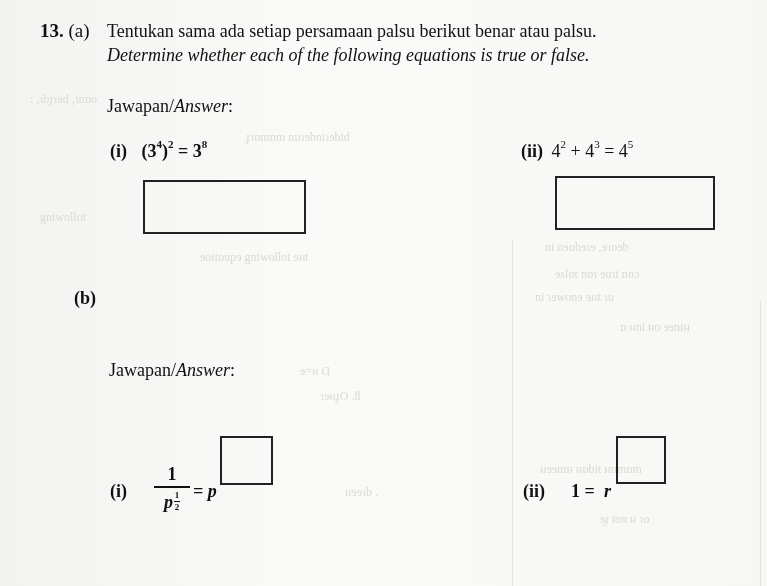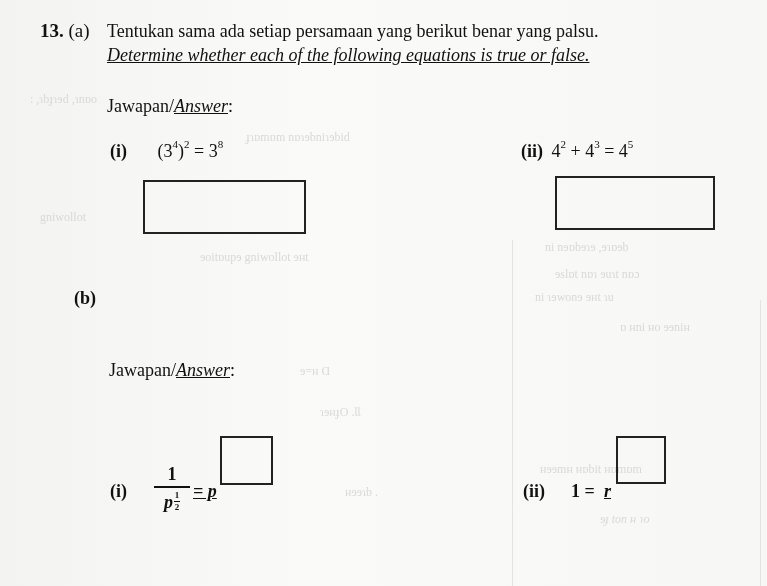--- a/index.html
+++ b/index.html
@@ -9,21 +9,21 @@
     position: relative;
     font-family: "Liberation Serif", "DejaVu Serif", serif;
     color: #111;
   }
   .page {
     position: absolute; inset: 0;
     background: linear-gradient(90deg, #f3f3f1 0%, #fafaf8 40%, #f7f7f5 100%);
   }
   .abs { position: absolute; white-space: nowrap; }
   .bold { font-weight: bold; }
-  .ital { font-style: italic; text-decoration: underline; }
+  .ital { font-style: italic; }
   .t17 { font-size: 18px; }
   .qnum { left: 40px; top: 20px; font-size: 19px; font-weight: bold; }
   .box { position: absolute; border: 2px solid #222; background: transparent; box-sizing: border-box; }
   sup { font-size: 11px; position: relative; top: -2px; vertical-align: super; line-height: 0; }
   .frac { position: absolute; display: inline-flex; flex-direction: column; align-items: center; }
   .frac .num { font-weight: bold; font-size: 18px; line-height: 20px; }
   .frac .bar { width: 36px; height: 2px; background: #111; margin: 2px 0 3px; }
   .frac .den { font-style: italic; font-weight: bold; font-size: 18px; line-height: 18px; }
   .tinyfrac { display: inline-flex; flex-direction: column; align-items: center; font-size: 9px; font-weight: bold; vertical-align: 10px; line-height: 9px; margin-left: 1px; font-style: normal; }
   .tinyfrac .tb { width: 6px; height: 1px; background: #111; margin: 1px 0; }
@@ -39,39 +39,39 @@
   <div class="vline" style="left:760px; top:300px; height:286px;"></div>
   <div class="ghost" style="left:30px; top:92px;">: ,ɿbɟɿɘd ,ɿnɒo</div>
   <div class="ghost" style="left:246px; top:130px;">ɟɿɒmɒm        nɒɿɘbniɿɘbid</div>
   <div class="ghost" style="left:40px; top:210px;">gniwollot</div>
   <div class="ghost" style="left:200px; top:250px;">ɘoitɒupɘ gniwollot ɘʜt</div>
   <div class="ghost" style="left:545px; top:240px;">ni nɘɒbɘɿɘ ,ɘɿɒɘb</div>
   <div class="ghost" style="left:555px; top:267px;">ɘslɒt nɒɿ ɘuɿt nɒɔ</div>
   <div class="ghost" style="left:535px; top:290px;">ni ɿɘwonɘ ɘʜt ɿu</div>
   <div class="ghost" style="left:620px; top:320px;">ɒ ʜni ʜo ɘɘniʜ</div>
   <div class="ghost" style="left:300px; top:364px;">ɘ=ʜ  Ɑ</div>
-  <div class="ghost" style="left:320px; top:405px;">ɿɘʜɟO .ƖƖ</div>
+  <div class="ghost" style="left:320px; top:389px;">ɿɘʜɟO .ƖƖ</div>
   <div class="ghost" style="left:540px; top:462px;">ʜɘɘmʜ  ʜɒbit ʜɒmɒm</div>
   <div class="ghost" style="left:345px; top:485px;">ʜɘɘɿb .</div>
   <div class="ghost" style="left:600px; top:512px;font-style:italic;">ɘɟ ton ʜ ɿo</div>
 
   <div class="abs qnum">
     <span>13.</span>
     <span style="font-weight:normal; font-size:19px;">(a)</span>
   </div>
-  <div class="abs t17" style="left:107px; top:21px;">Tentukan sama ada setiap persamaan yang berikut benar yang palsu.</div>
+  <div class="abs t17" style="left:107px; top:21px;">Tentukan sama ada setiap persamaan palsu berikut benar atau palsu.</div>
   <div class="abs t17 ital" style="left:107px; top:45px;">Determine whether each of the following equations is true or false.</div>
 
   <div class="abs t17" style="left:107px; top:96px;">
     <span>Jawapan/</span><span class="ital">Answer</span><span>:</span>
   </div>
 
   <div class="abs t17 bold" style="left:110px; top:141px;">
     <span>(i)</span>
-    <span style="font-weight:normal; margin-left:26px;"><span>(3</span><sup>4</sup><span>)</span><sup>2</sup><span> = 3</span><sup>8</sup></span>
+    <span style="font-weight:bold; margin-left:10px;"><span>(3</span><sup>4</sup><span>)</span><sup>2</sup><span> = 3</span><sup>8</sup></span>
   </div>
   <div class="box" style="left:143px; top:180px; width:163px; height:54px;"></div>
 
   <div class="abs t17 bold" style="left:521px; top:141px;">
     <span>(ii)</span>
     <span style="font-weight:normal; margin-left:4px;"><span>4</span><sup>2</sup><span> + 4</span><sup>3</sup><span> = 4</span><sup>5</sup></span>
   </div>
   <div class="box" style="left:555px; top:176px; width:160px; height:54px;"></div>
 
   <div class="abs t17 bold" style="left:74px; top:288px;">(b)</div>

